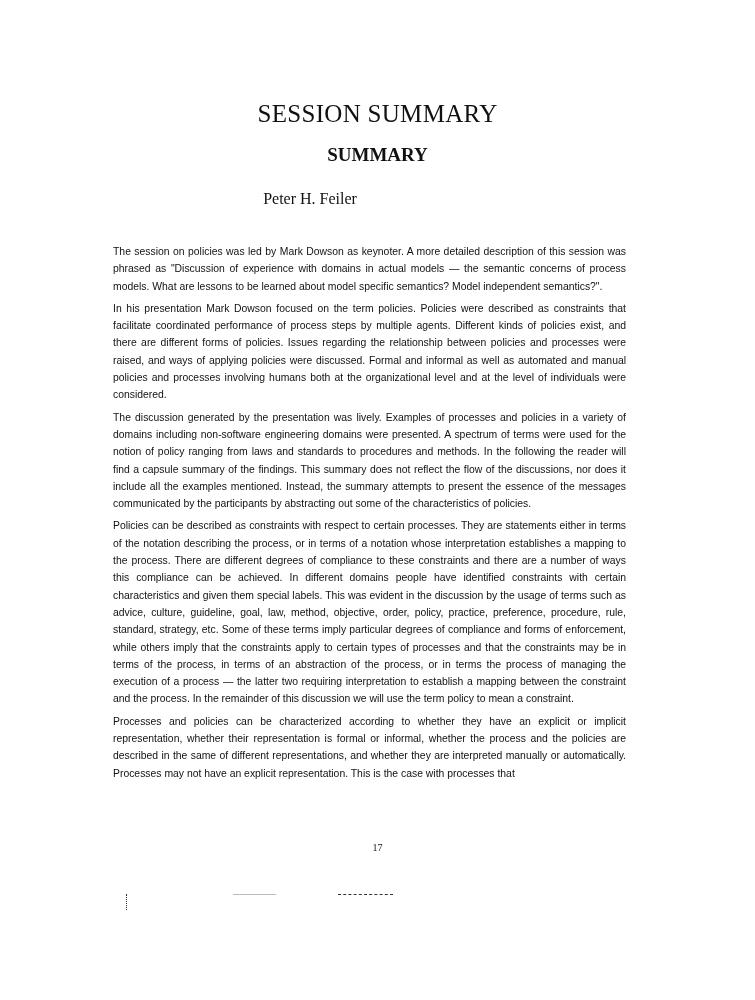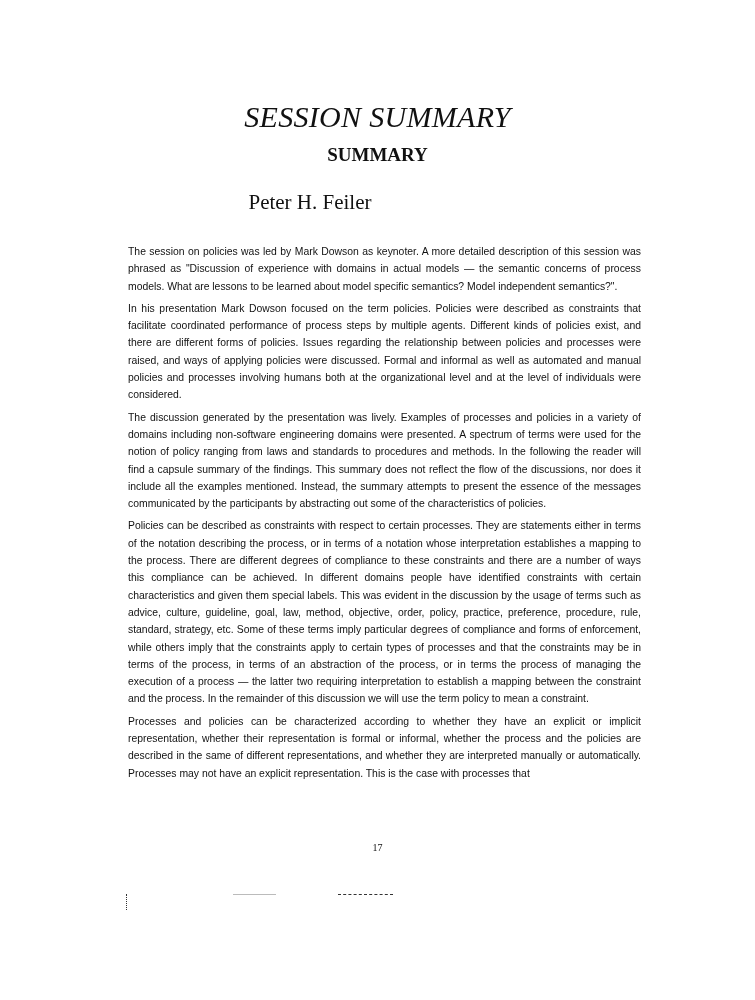--- a/index.html
+++ b/index.html
@@ -1,31 +1,31 @@
 <!DOCTYPE html>
 <html><head>
 <meta charset="utf-8">
 <style>
   html, body { margin: 0; padding: 0; background: #ffffff; }
   body { width: 755px; height: 1000px; position: relative; overflow: hidden; color: #111; }
   .page { position: absolute; left: 0; top: 0; width: 755px; height: 1000px; background: #fff; }
   .title {
     position: absolute; left: 0; width: 755px; top: 100px; text-align: center;
-    font-family: "Liberation Serif", serif; font-style: italic; font-size: 30px; letter-spacing: 0.3px;
+    font-family: "Liberation Serif", serif; font-size: 25px; letter-spacing: 0.3px;
   }
   .subtitle {
     position: absolute; left: 0; width: 755px; top: 144px; text-align: center;
     font-family: "Liberation Serif", serif; font-weight: bold; font-size: 19px;
   }
   .author {
     position: absolute; left: 0; width: 620px; top: 190px; text-align: center;
-    font-family: "Liberation Serif", serif; font-size: 21px;
+    font-family: "Liberation Serif", serif; font-size: 16px;
   }
   .body {
-    position: absolute; left: 128px; top: 243px; width: 513px;
+    position: absolute; left: 113px; top: 243px; width: 513px;
     font-family: "Liberation Sans", sans-serif; font-size: 10.4px; line-height: 17.3px;
     text-align: justify;
   }
   .body p { margin: 0 0 5px 0; }
   .page-num {
     position: absolute; left: 0; width: 755px; top: 842px; text-align: center;
     font-family: "Liberation Serif", serif; font-size: 10px;
   }
   .mark-left { position: absolute; left: 126px; top: 894px; width: 1px; height: 16px; border-left: 1px dotted #333; }
   .mark-mid { position: absolute; left: 233px; top: 894px; width: 43px; height: 1px; background: #bbb; }

